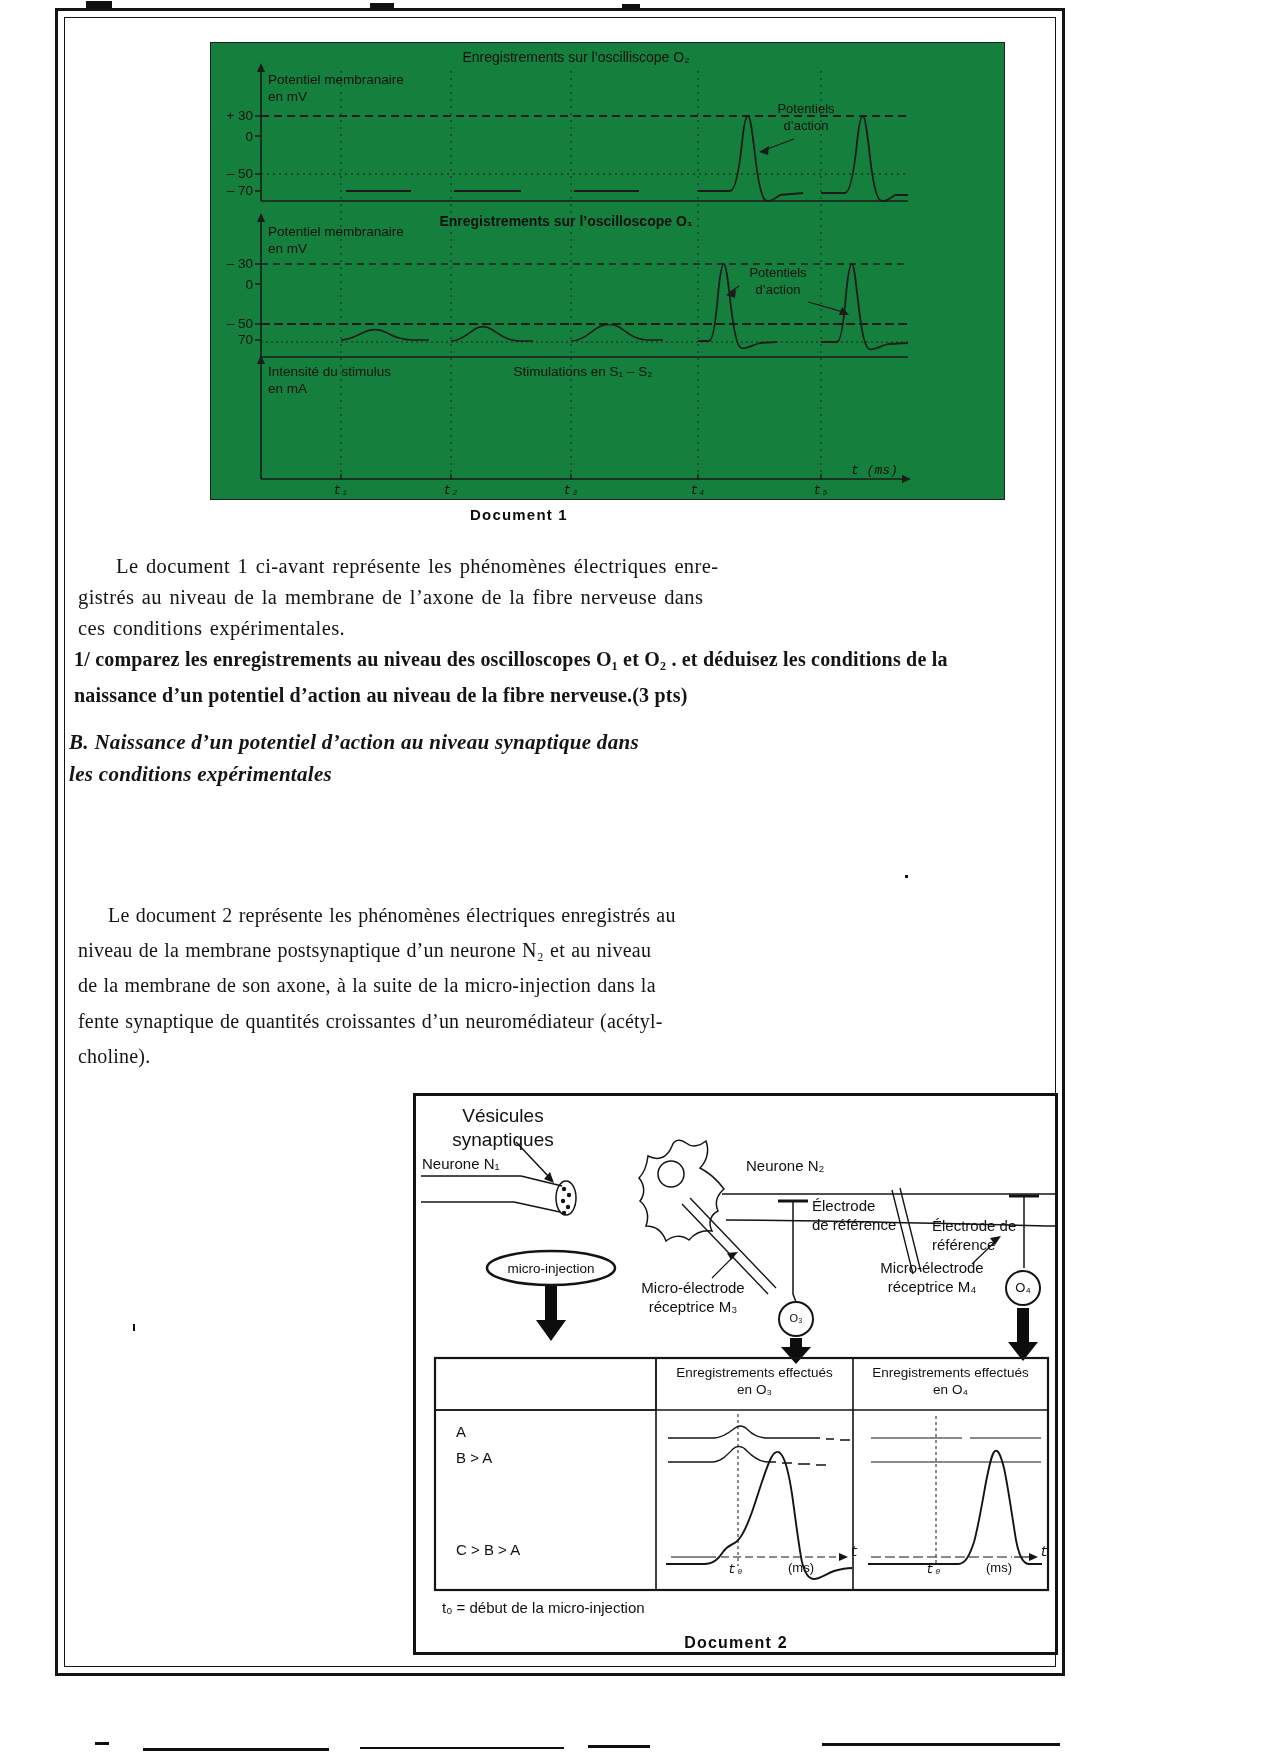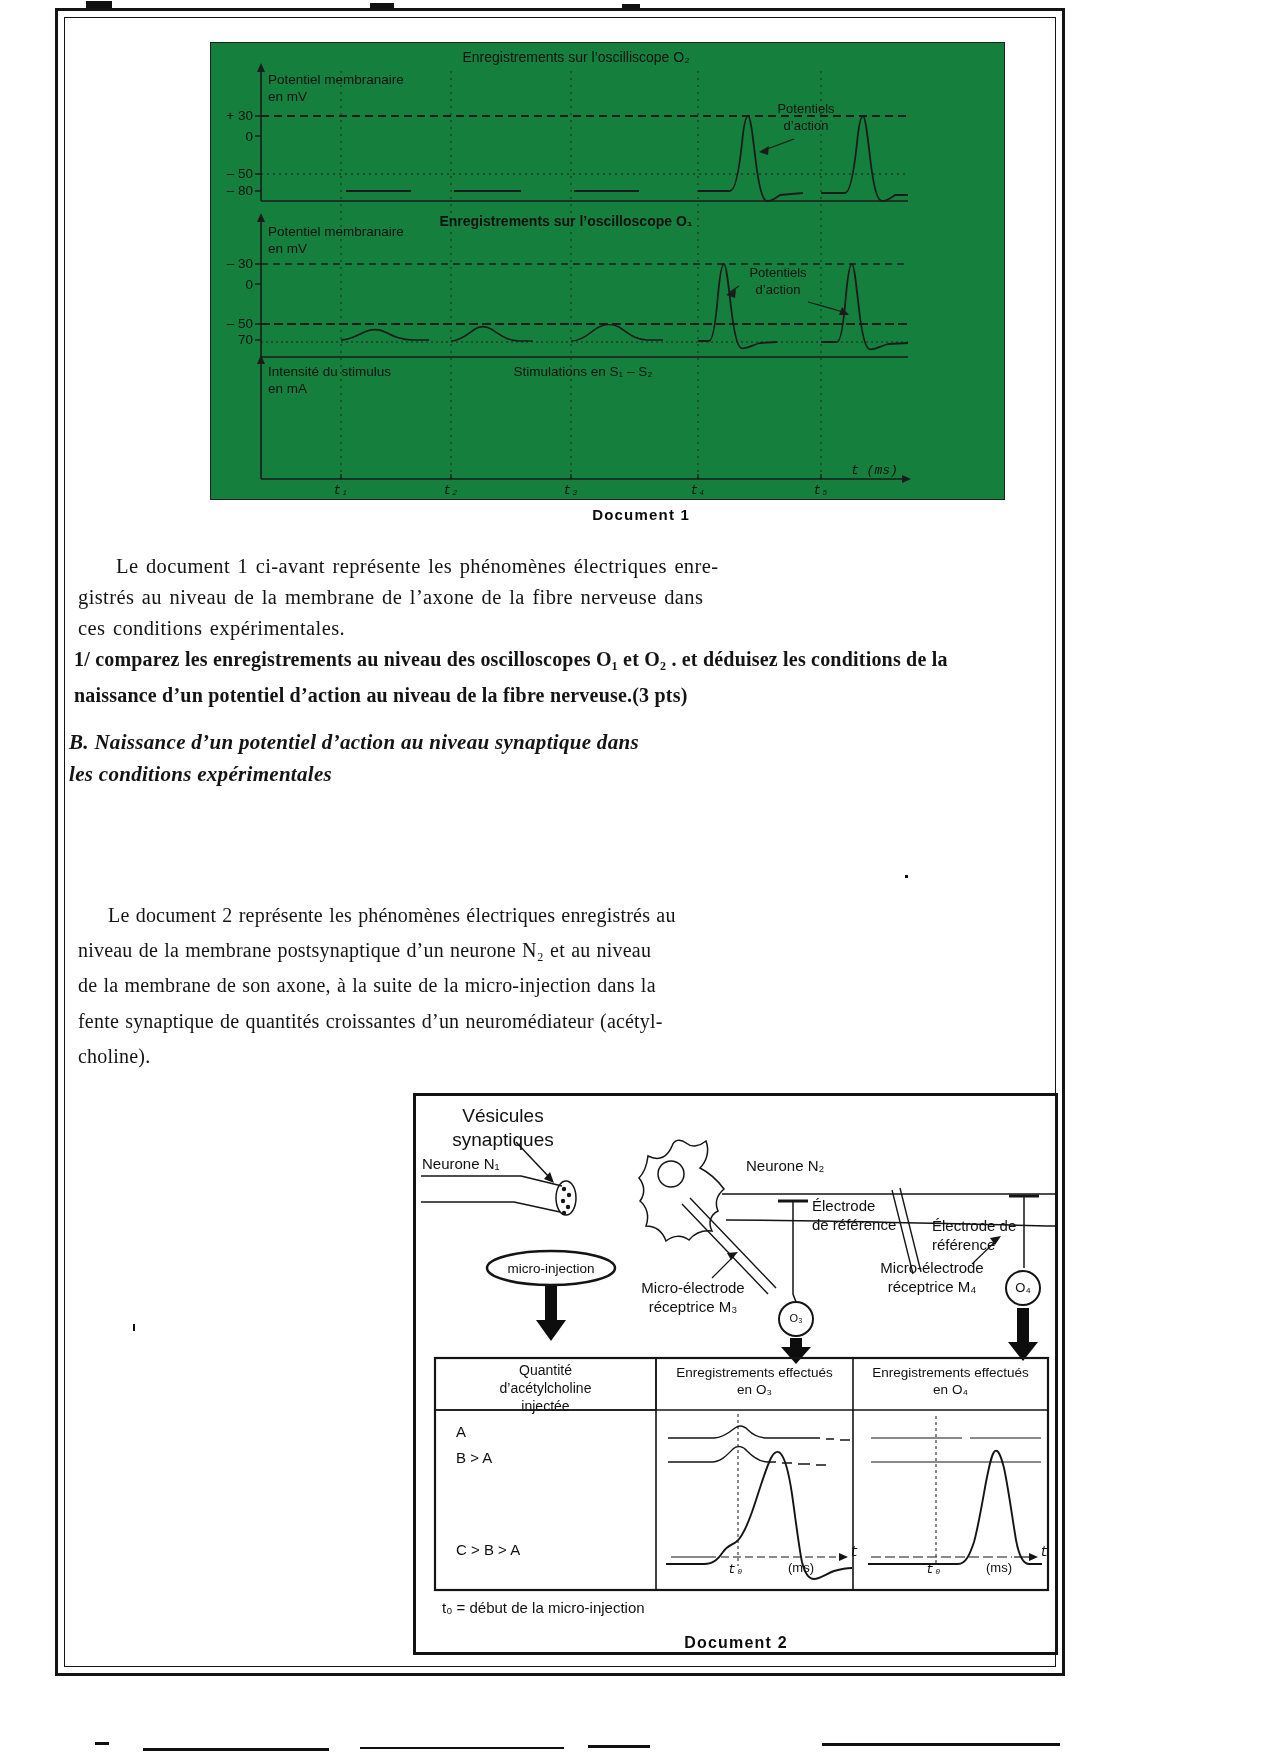--- a/index.html
+++ b/index.html
@@ -82,21 +82,21 @@
       <polygon points="50,312 46,321 54,321" fill="#1b1b1b" stroke="none"></polygon>
       <polygon points="700,436 691,432 691,440" fill="#1b1b1b" stroke="none"></polygon>
     </g>
   </svg>
   <div class="lb ctr" style="left:165px;top:6px;width:400px;font-size:14px">Enregistrements sur l’oscilliscope O₂</div>
   <div class="lb" style="left:57px;top:28px">Potentiel membranaire
 en mV</div>
   <div class="lb rt" style="left:6px;top:64px;width:36px">+ 30</div>
   <div class="lb rt" style="left:6px;top:85px;width:36px">0</div>
   <div class="lb rt" style="left:6px;top:122px;width:36px">– 50</div>
-  <div class="lb rt" style="left:6px;top:139px;width:36px">– 80</div>
+  <div class="lb rt" style="left:6px;top:139px;width:36px">– 70</div>
   <div class="lb ctr" style="left:552px;top:58px;width:86px;font-size:13px">Potentiels
 d’action</div>
   <div class="lb ctr" style="left:155px;top:170px;width:400px;font-size:14px;font-weight:600">Enregistrements sur l’oscilloscope O₁</div>
   <div class="lb" style="left:57px;top:180px">Potentiel membranaire
 en mV</div>
   <div class="lb rt" style="left:6px;top:212px;width:36px">– 30</div>
   <div class="lb rt" style="left:6px;top:233px;width:36px">0</div>
   <div class="lb rt" style="left:6px;top:272px;width:36px">– 50</div>
   <div class="lb rt" style="left:6px;top:288px;width:36px">70</div>
   <div class="lb ctr" style="left:524px;top:222px;width:86px;font-size:13px">Potentiels
@@ -104,21 +104,21 @@
   <div class="lb" style="left:57px;top:320px">Intensité du stimulus
 en mA</div>
   <div class="lb ctr" style="left:252px;top:320px;width:240px;font-size:13.5px">Stimulations en S₁ – S₂</div>
   <div class="lb tser" style="left:640px;top:420px;font-size:13px">t (ms)</div>
   <div class="lb ctr tser tiny" style="left:118px;top:440px;width:24px">t₁</div>
   <div class="lb ctr tser tiny" style="left:228px;top:440px;width:24px">t₂</div>
   <div class="lb ctr tser tiny" style="left:348px;top:440px;width:24px">t₃</div>
   <div class="lb ctr tser tiny" style="left:475px;top:440px;width:24px">t₄</div>
   <div class="lb ctr tser tiny" style="left:598px;top:440px;width:24px">t₅</div>
 </div>
-<div class="cap ctr" style="left:470px;top:506px;width:220px;font-size:15px;text-align:right">Document 1</div>
+<div class="cap ctr" style="left:470px;top:506px;width:220px;font-size:15px;text-align:left">Document 1</div>
 
 <p class="para" id="para1">Le document 1 ci-avant représente les phénomènes électriques enre-
 gistrés au niveau de la membrane de l’axone de la fibre nerveuse dans
 ces conditions expérimentales.</p>
 <p class="para" id="question1">1/ comparez les enregistrements  au niveau des oscilloscopes O₁ et O₂ . et déduisez les conditions de la
 naissance d’un potentiel d’action au niveau de la fibre nerveuse.(3 pts)</p>
 <p class="para" id="headingB">B. Naissance d’un potentiel d’action au niveau synaptique dans
 les conditions expérimentales</p>
 <p class="para" id="para2">Le document 2 représente les phénomènes électriques enregistrés au
 niveau de la membrane postsynaptique d’un neurone N₂ et au niveau
@@ -203,23 +203,20 @@
 de référence</div>
   <div class="lb" style="left:516px;top:120px;font-size:15px">Électrode de
 référence</div>
   <div class="lb ctr" style="left:78px;top:164px;width:114px;font-size:13.5px">micro-injection</div>
   <div class="lb ctr" style="left:196px;top:182px;width:162px;font-size:15px">Micro-électrode
 réceptrice M₃</div>
   <div class="lb ctr" style="left:432px;top:162px;width:168px;font-size:15px">Micro-électrode
 réceptrice M₄</div>
   <div class="lb ctr" style="left:368px;top:215px;width:24px;font-size:11px">O₃</div>
   <div class="lb ctr" style="left:595px;top:184px;width:24px;font-size:13px">O₄</div>
-  <div class="lb ctr" style="left:21px;top:266px;width:217px;font-size:14px">Quantité
-d’acétylcholine
-injectée</div>
   <div class="lb ctr" style="left:243px;top:268px;width:191px;font-size:13.5px">Enregistrements effectués
 en O₃</div>
   <div class="lb ctr" style="left:440px;top:268px;width:189px;font-size:13.5px">Enregistrements effectués
 en O₄</div>
   <div class="lb" style="left:40px;top:326px;font-size:15px">A</div>
   <div class="lb" style="left:40px;top:352px;font-size:15px">B &gt; A</div>
   <div class="lb" style="left:40px;top:444px;font-size:15px">C &gt; B &gt; A</div>
   <div class="lb tser" style="left:312px;top:466px;font-size:13px">t₀</div>
   <div class="lb" style="left:372px;top:464px;font-size:13px">(ms)</div>
   <div class="lb tser" style="left:434px;top:448px;font-size:14px">t</div>

